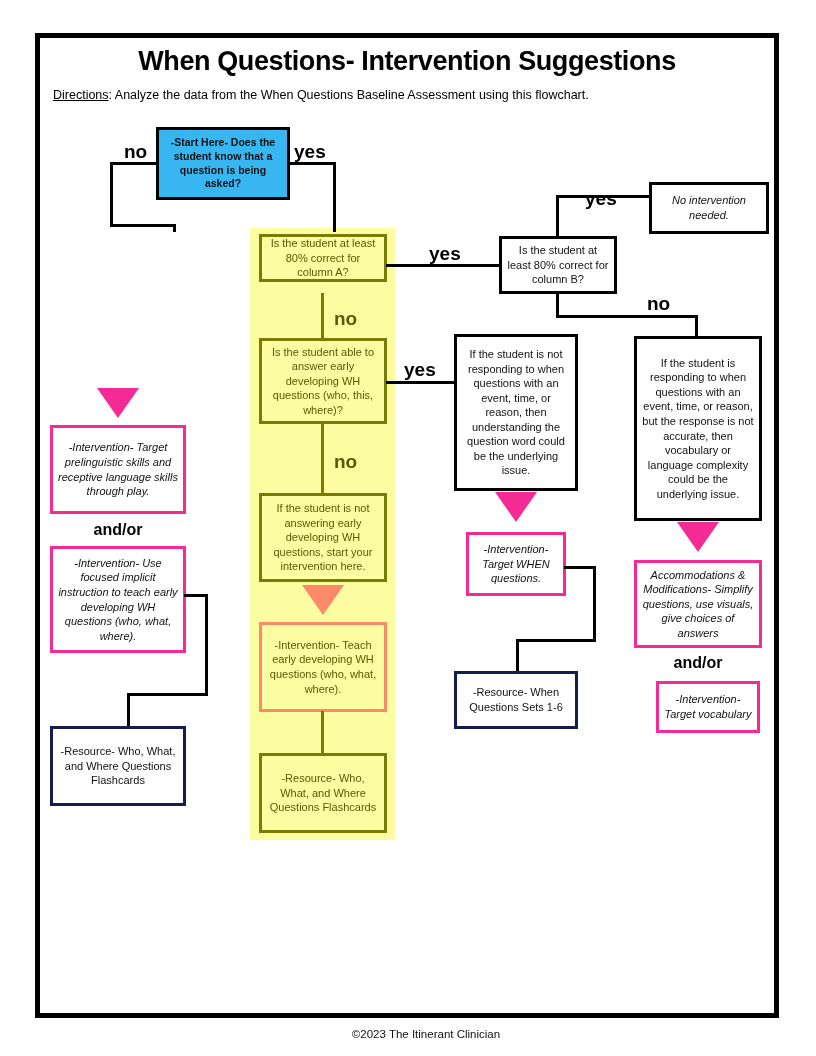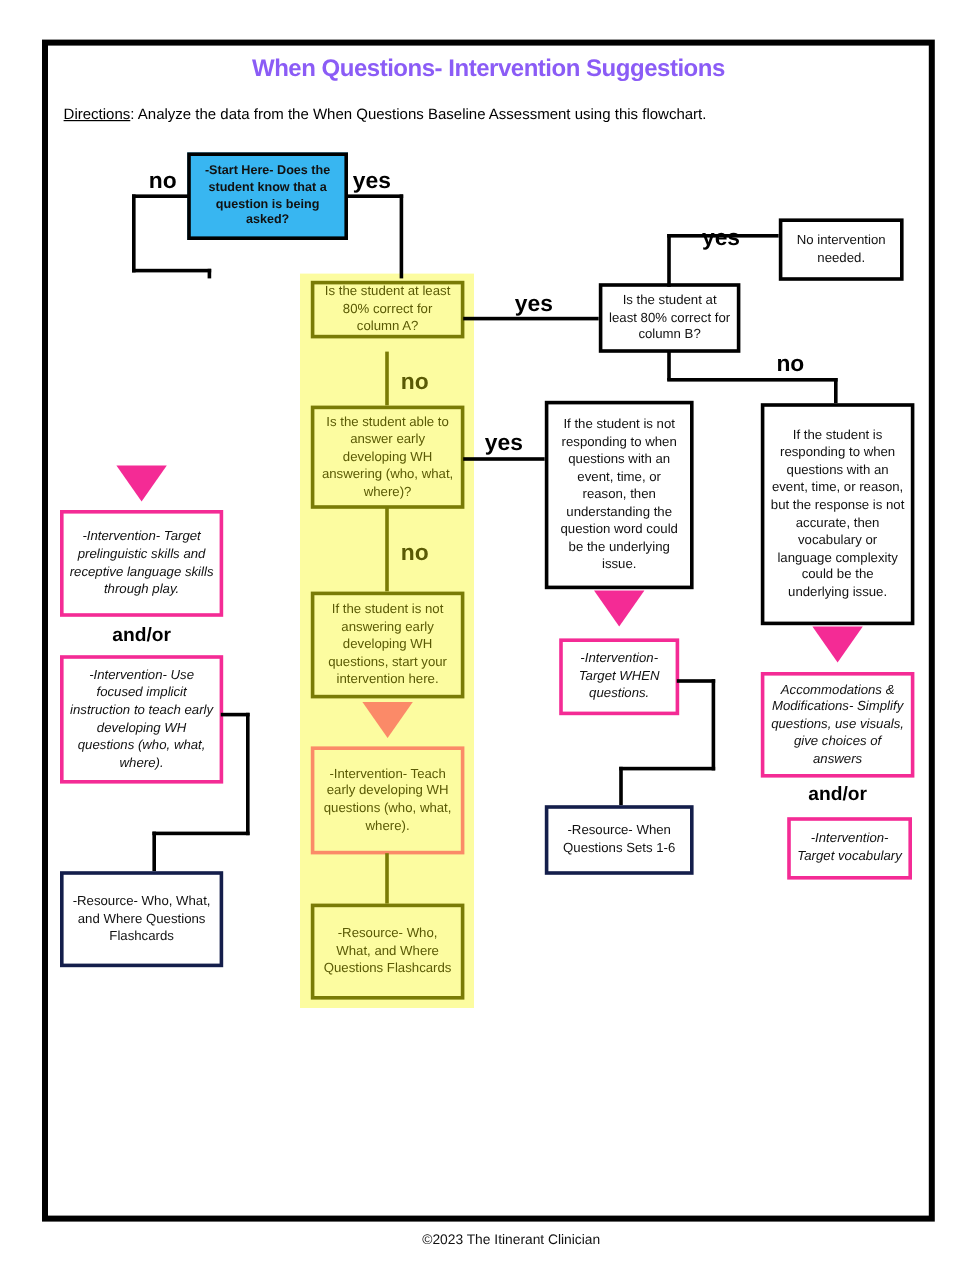--- a/index.html
+++ b/index.html
@@ -23,24 +23,24 @@
     width: 744px; height: 985px;
     border: 5px solid #000000;
     box-sizing: border-box;
     background: #ffffff;
   }
   .title {
     position: absolute;
     left: 45px; top: 46px;
     width: 724px;
     text-align: center;
-    font-size: 20px;
+    font-size: 27px;
     font-weight: bold;
     letter-spacing: -0.4px;
-    color: #8b5cf6;
+    color: #000000;
   }
   .directions {
     position: absolute;
     left: 53px; top: 88px;
     width: 700px;
     font-size: 12.5px;
     color: #000;
   }
   .directions .dir-label {
     text-decoration: underline;
@@ -185,21 +185,21 @@
     <span class="txt">Is the student at least 80% correct for column A?</span>
   </div>
 
   <div class="ln v olive-line" style="left:321px; top:293px; height:45px;"></div>
   <div class="blabel olive-lab" style="left:334px; top:308px;">no</div>
 
   <div class="ln h" style="left:386px; top:264px; width:113px;"></div>
   <div class="blabel" style="left:429px; top:243px;">yes</div>
 
   <div class="node olive" style="left:259px; top:338px; width:128px; height:86px;">
-    <span class="txt">Is the student able to answer early developing WH answering (who, what, where)?</span>
+    <span class="txt">Is the student able to answer early developing WH questions (who, this, where)?</span>
   </div>
 
   <div class="ln h" style="left:386px; top:381px; width:68px;"></div>
   <div class="blabel" style="left:404px; top:359px;">yes</div>
 
   <div class="ln v olive-line" style="left:321px; top:423px; height:70px;"></div>
   <div class="blabel olive-lab" style="left:334px; top:451px;">no</div>
 
   <div class="node olive" style="left:259px; top:493px; width:128px; height:89px;">
     <span class="txt">If the student is not answering early developing WH questions, start your intervention here.</span>
@@ -220,21 +220,21 @@
   </div>
 
   <div class="node black" style="left:499px; top:236px; width:118px; height:58px;">
     <span class="txt">Is the student at least 80% correct for column B?</span>
   </div>
 
   <div class="ln v" style="left:556px; top:195px; height:44px;"></div>
   <div class="ln h" style="left:556px; top:195px; width:93px;"></div>
   <div class="blabel" style="left:585px; top:188px;">yes</div>
 
-  <div class="node black" style="left:649px; top:182px; width:104px; height:52px;">
+  <div class="node black" style="left:649px; top:182px; width:120px; height:52px;font-style:italic;">
     <span class="txt">No intervention needed.</span>
   </div>
 
   <div class="ln v" style="left:556px; top:292px; height:25px;"></div>
   <div class="ln h" style="left:556px; top:315px; width:142px;"></div>
   <div class="ln v" style="left:695px; top:315px; height:23px;"></div>
   <div class="blabel" style="left:647px; top:293px;">no</div>
 
   <div class="node black" style="left:454px; top:334px; width:124px; height:157px;">
     <span class="txt">If the student is not responding to when questions with an event, time, or reason, then understanding the question word could be the underlying issue.</span>

